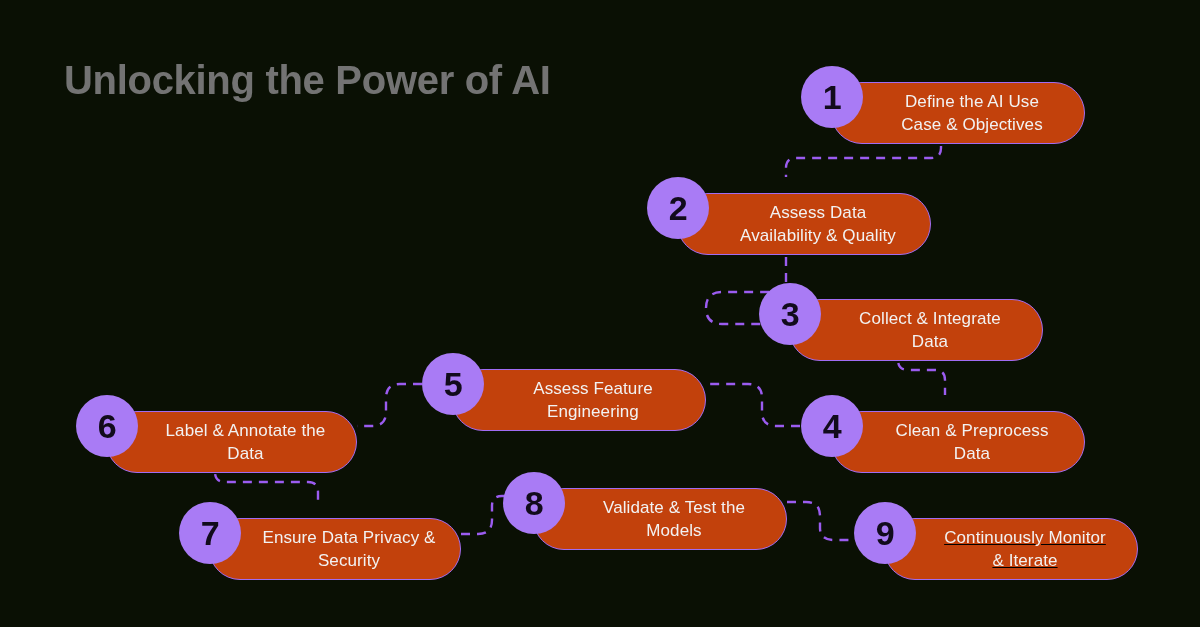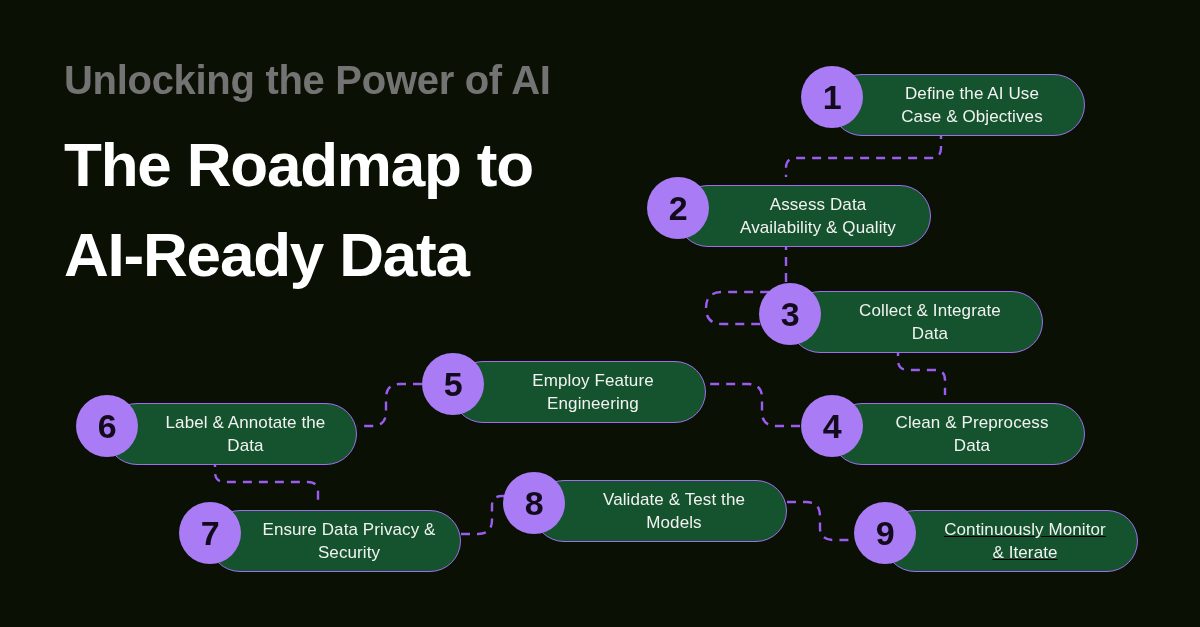--- a/index.html
+++ b/index.html
@@ -67,26 +67,26 @@
   
   .step {
     position: absolute;
     height: 62px;
     display: flex;
     align-items: center;
   }
   .step-pill {
     position: absolute;
     left: 30px;
-    top: 8px;
+    top: 16px;
     height: 62px;
     box-sizing: border-box;
     border: 1.8px solid #a06cf2;
     border-radius: 31px;
-    background: #14532d;
+    background: #c2410c;
     display: flex;
     align-items: center;
     justify-content: center;
   }
   .step-label {
     color: #f2f2f2;
     font-size: 17px;
     font-weight: 400;
     line-height: 1.38;
     text-align: center;
@@ -116,24 +116,20 @@
     letter-spacing: -0.5px;
   }
 </style>
 </head>
 <body>
 
 <div id="canvas">
 
   <div id="heading-block">
     <p id="eyebrow">Unlocking the Power of AI</p>
-    <h1 id="main-title">
-      <span class="tline">The Roadmap to</span>
-      <span class="tline">AI-Ready Data</span>
-    </h1>
   </div>
 
   <svg id="connectors" viewBox="0 0 1200 627">
 
     <path d="M 941 130 L 941 148 Q 941 158 931 158 L 796 158 Q 786 158 786 168 L 786 177"></path>
 
     <path d="M 786 241 L 786 282 Q 786 292 776 292 L 722 292 Q 706 292 706 308 Q 706 324 722 324 L 762 324"></path>
 
     <path d="M 898 347 L 898 360 Q 898 370 908 370 L 935 370 Q 945 370 945 380 L 945 395"></path>
 
@@ -183,21 +179,21 @@
       <span class="step-label">Clean &amp; Preprocess
 Data</span>
     </div>
     <div class="step-circle">
       <span class="step-num">4</span>
     </div>
   </div>
 
   <div class="step" style="left:422px; top:353px;">
     <div class="step-pill" style="width:254px;">
-      <span class="step-label">Employ Feature
+      <span class="step-label">Assess Feature
 Engineering</span>
     </div>
     <div class="step-circle">
       <span class="step-num">5</span>
     </div>
   </div>
 
   <div class="step" style="left:76px; top:395px;">
     <div class="step-pill" style="width:251px;">
       <span class="step-label">Label &amp; Annotate the

